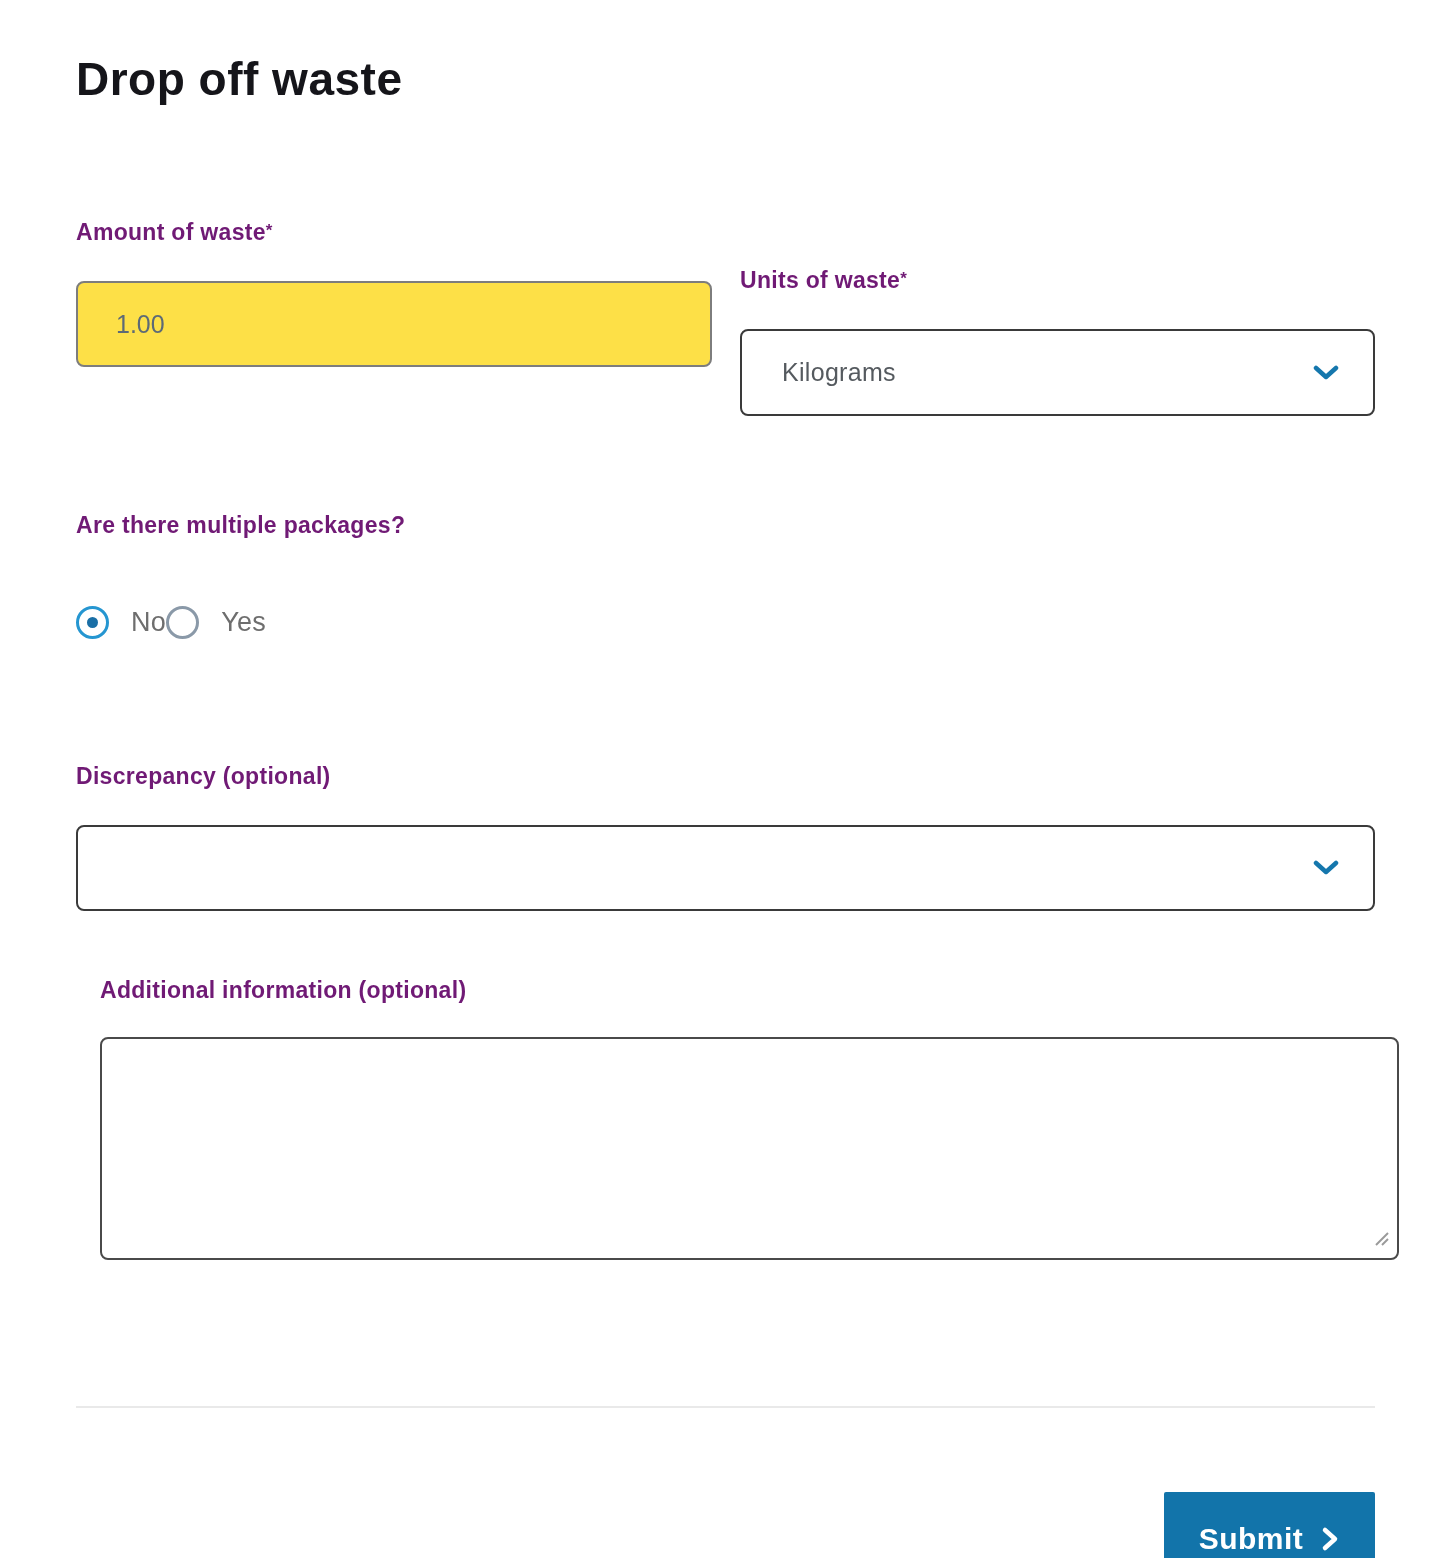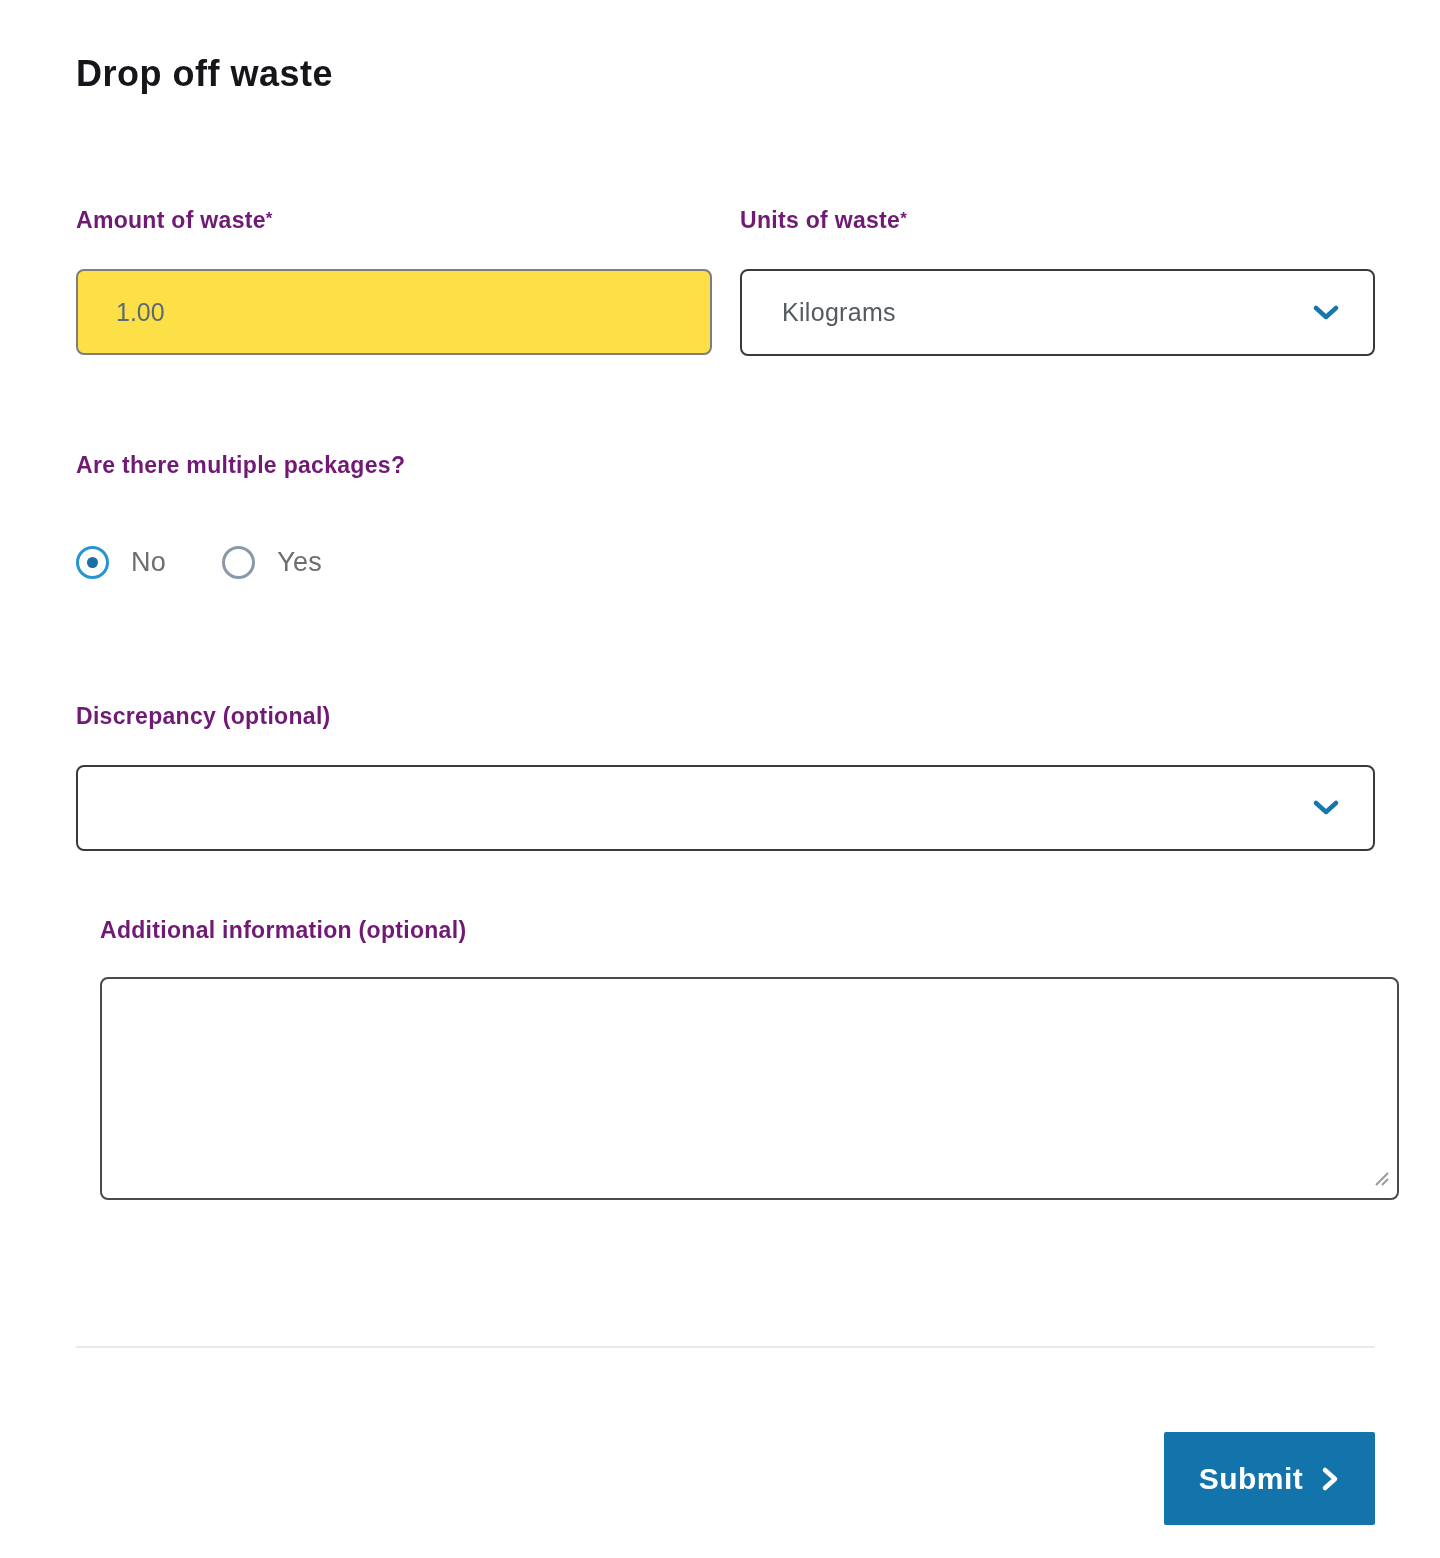--- a/index.html
+++ b/index.html
@@ -7,21 +7,21 @@
     width: 1440px;
     background: #ffffff;
     font-family: "Liberation Sans", sans-serif;
   }
   .page {
     width: 1440px;
     min-height: 1558px;
     padding: 52px 65px 50px 76px;
   }
   .page-title {
-    font-size: 36px;
+    font-size: 46px;
     font-weight: 700;
     letter-spacing: 0.5px;
     color: #15151a;
     line-height: 1.2;
   }
   .field-label {
     font-size: 23px;
     font-weight: 700;
     letter-spacing: 0.3px;
     color: #701a75;
@@ -32,21 +32,21 @@
     vertical-align: top;
     position: relative;
     top: -1px;
   }
   .row-two-col {
     margin-top: 110px;
     display: flex;
     gap: 28px;
   }
   .col-amount { width: 636px; }
-  .col-units  { width: 635px; }
+  .col-units  { width: 635px; margin-top: 48px; }
   .text-input {
     margin-top: 34px;
     width: 100%;
     height: 86px;
     border: 2px solid #7d7d7d;
     border-radius: 8px;
     padding: 0 38px;
     font-family: "Liberation Sans", sans-serif;
     font-size: 25px;
     color: #5d6a76;
@@ -71,21 +71,20 @@
     font-size: 25px;
     color: #555a5f;
     letter-spacing: 0.3px;
   }
   .chevron-down svg { display: block; }
   .section-packages { margin-top: 94px; }
   .radio-row {
     margin-top: 66px;
     display: flex;
     align-items: center;
-    gap: 56px;
   }
   .radio-option {
     display: flex;
     align-items: center;
     gap: 22px;
     cursor: pointer;
   }
   .radio-circle {
     width: 33px;
     height: 33px;

